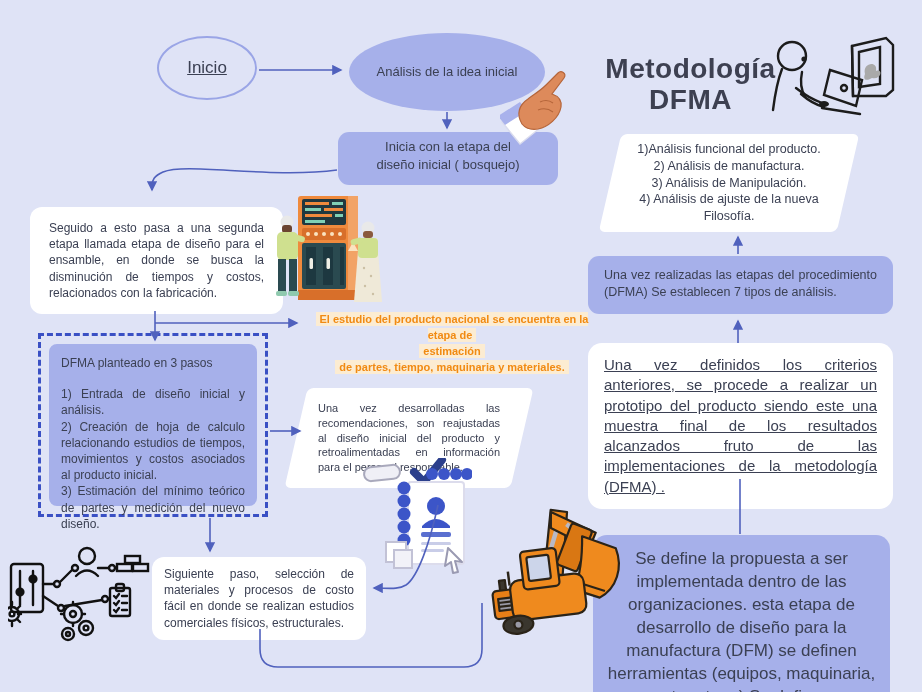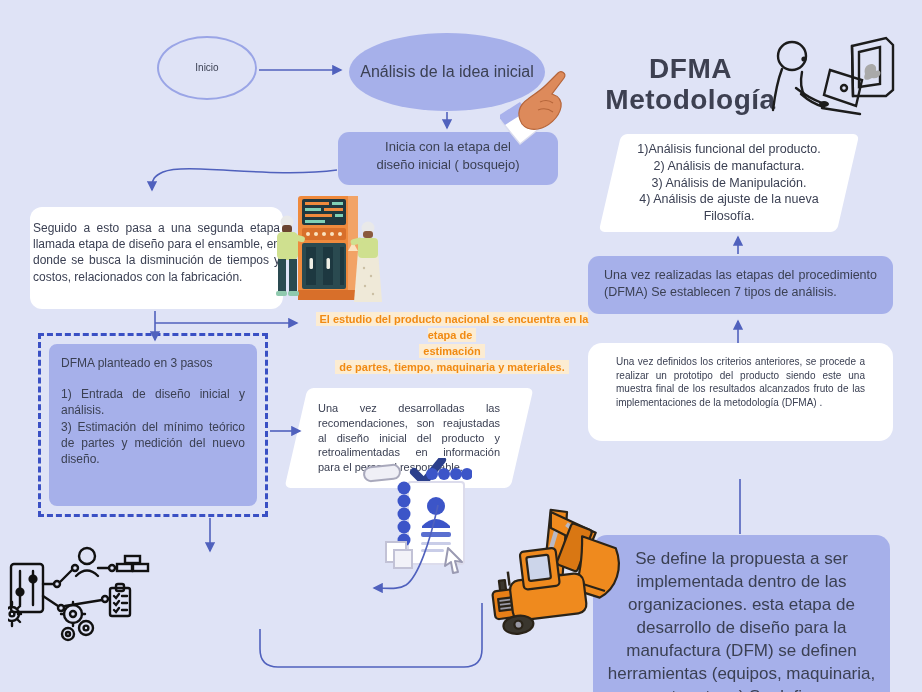--- a/index.html
+++ b/index.html
@@ -7,22 +7,22 @@
     position:relative;width:922px;height:692px;overflow:hidden;
     background:#dfe3f6;
     font-family:"Liberation Sans",sans-serif;color:#3b4053;
   }
   .node{position:absolute;box-sizing:border-box;line-height:1.35;}
   .purple{background:#a6b0ea;border-radius:11px;}
   .white{background:#ffffff;border-radius:12px;}
   .just{text-align:justify;}
   .ctr{text-align:center;}
   .ellipse{border-radius:50%;display:flex;align-items:center;justify-content:center;}
-  .start-ellipse{border:2px solid #9aa5e6;background:transparent;font-size:10px;}
-  .idea-ellipse{background:#a6b0ea;font-size:16px;}
+  .start-ellipse{border:2px solid #9aa5e6;background:transparent;font-size:17px;text-decoration:underline;}
+  .idea-ellipse{background:#a6b0ea;font-size:13px;}
   .skew{transform:skewX(-13deg);background:#ffffff;border-radius:6px;}
   .unskew{transform:skewX(13deg);width:100%;height:100%;box-sizing:border-box;display:flex;flex-direction:column;justify-content:center;}
   .title{font-weight:bold;font-size:28px;letter-spacing:.5px;color:#3d4051;text-align:center;line-height:1.12;}
   .note-orange{font-size:11px;font-weight:bold;color:#f18a12;text-align:center;line-height:1.45;}
   .note-orange span{background:#fcecd2;padding:1px 4px;}
   .dashedbox{border:3px dashed #3a50c4;padding:8px;box-sizing:border-box;}
   .dash-inner{background:#a6b0ea;border-radius:8px;width:100%;height:100%;box-sizing:border-box;padding:11px 12px;font-size:12px;}
   .dash-inner p{margin:0;}
   .proto{
     background:#e8871b;border-radius:6px;color:#fff;
@@ -43,64 +43,68 @@
   </div>
 
   <div class="node ellipse idea-ellipse" style="left:349px;top:33px;width:196px;height:78px;">
     <span>Análisis de la idea inicial</span>
   </div>
 
   <div class="node purple ctr" style="left:338px;top:132px;width:220px;height:53px;font-size:13px;display:flex;align-items:flex-start;justify-content:center;padding:6px 34px;">
     <span>Inicia con la etapa del diseño inicial ( bosquejo)</span>
   </div>
 
-  <div class="node white just" style="left:30px;top:207px;width:253px;min-height:102px;font-size:12px;padding:13px 3px;">
+  <div class="node white just" style="left:30px;top:207px;width:253px;min-height:102px;font-size:12px;padding:13px 19px;">
     <span>Seguido a esto pasa a una segunda etapa llamada etapa de diseño para el ensamble, en donde se busca la disminución de tiempos y costos, relacionados con la fabricación.</span>
   </div>
 
   <div class="node note-orange" style="left:312px;top:312px;width:280px;">
     <div><span>El estudio del producto nacional se encuentra en la  etapa de</span></div>
     <div><span>estimación</span></div>
     <div><span>de partes, tiempo, maquinaria y materiales.</span></div>
   </div>
 
   <div class="node dashedbox" style="left:38px;top:333px;width:230px;height:184px;">
     <div class="dash-inner just">
       <p style="margin-bottom:15px;">DFMA planteado en 3 pasos</p>
       <p>1) Entrada de diseño inicial y análisis.</p>
+      <p>2) Creación de hoja de calculo relacionando estudios de tiempos, movimientos y costos asociados al producto inicial.</p>
       <p>3) Estimación del mínimo teórico de partes y medición del nuevo diseño.</p>
     </div>
   </div>
 
   <div class="node skew" style="left:296px;top:388px;width:226px;height:100px;">
     <div class="unskew just" style="padding:10px 22px;font-size:11px;">
       <span>Una vez desarrolladas las recomendaciones, son reajustadas al diseño inicial del producto y retroalimentadas en información para el personal responsable.</span>
     </div>
   </div>
 
+  <div class="node white just" style="left:152px;top:557px;width:214px;min-height:68px;font-size:12px;padding:9px 12px;">
+    <span>Siguiente paso, selección de materiales y procesos de costo fácil en donde se realizan estudios comerciales físicos, estructurales.</span>
+  </div>
 
   <div class="node title" style="left:593px;top:53px;width:195px;">
+    <div>Metodología</div>
     <div>DFMA</div>
-    <div>Metodología</div>
   </div>
 
   <div class="node skew" style="left:610px;top:134px;width:238px;height:98px;">
     <div class="unskew ctr" style="padding:8px 14px;font-size:12.5px;">
       <div>1)Análisis funcional del producto.</div>
       <div>2) Análisis de manufactura.</div>
       <div>3) Análisis de Manipulación.</div>
       <div>4) Análisis de ajuste de la nueva Filosofía.</div>
     </div>
   </div>
 
   <div class="node purple just" style="left:588px;top:256px;width:305px;min-height:58px;font-size:12.5px;padding:11px 16px;">
     <span>Una vez realizadas las etapas del procedimiento (DFMA) Se establecen 7 tipos de análisis.</span>
   </div>
 
-  <div class="node white just" style="left:588px;top:343px;width:305px;min-height:98px;font-size:10px;padding:12px 28px;border-radius:14px;">
+  <div class="node white just" style="left:588px;top:343px;width:305px;min-height:98px;font-size:15px;padding:12px 16px;border-radius:14px;text-decoration:underline;">
     <span>Una vez definidos los criterios anteriores, se procede a realizar un prototipo del producto siendo este una muestra final de los resultados alcanzados fruto de las implementaciones de la metodología (DFMA) .</span>
   </div>
 
 
   <div class="node purple ctr" style="left:593px;top:535px;width:297px;min-height:116px;font-size:17px;padding:13px 14px;border-radius:14px;">
     <span>Se define la propuesta a ser implementada dentro de las organizaciones. esta etapa de desarrollo de diseño para la manufactura (DFM) se definen herramientas (equipos, maquinaria, entre otros.) Se definen dimensiones, tolerancias y acabados necesarios.</span>
   </div>
 
   <svg class="connectors" width="922" height="692" viewBox="0 0 922 692">
     <defs>

